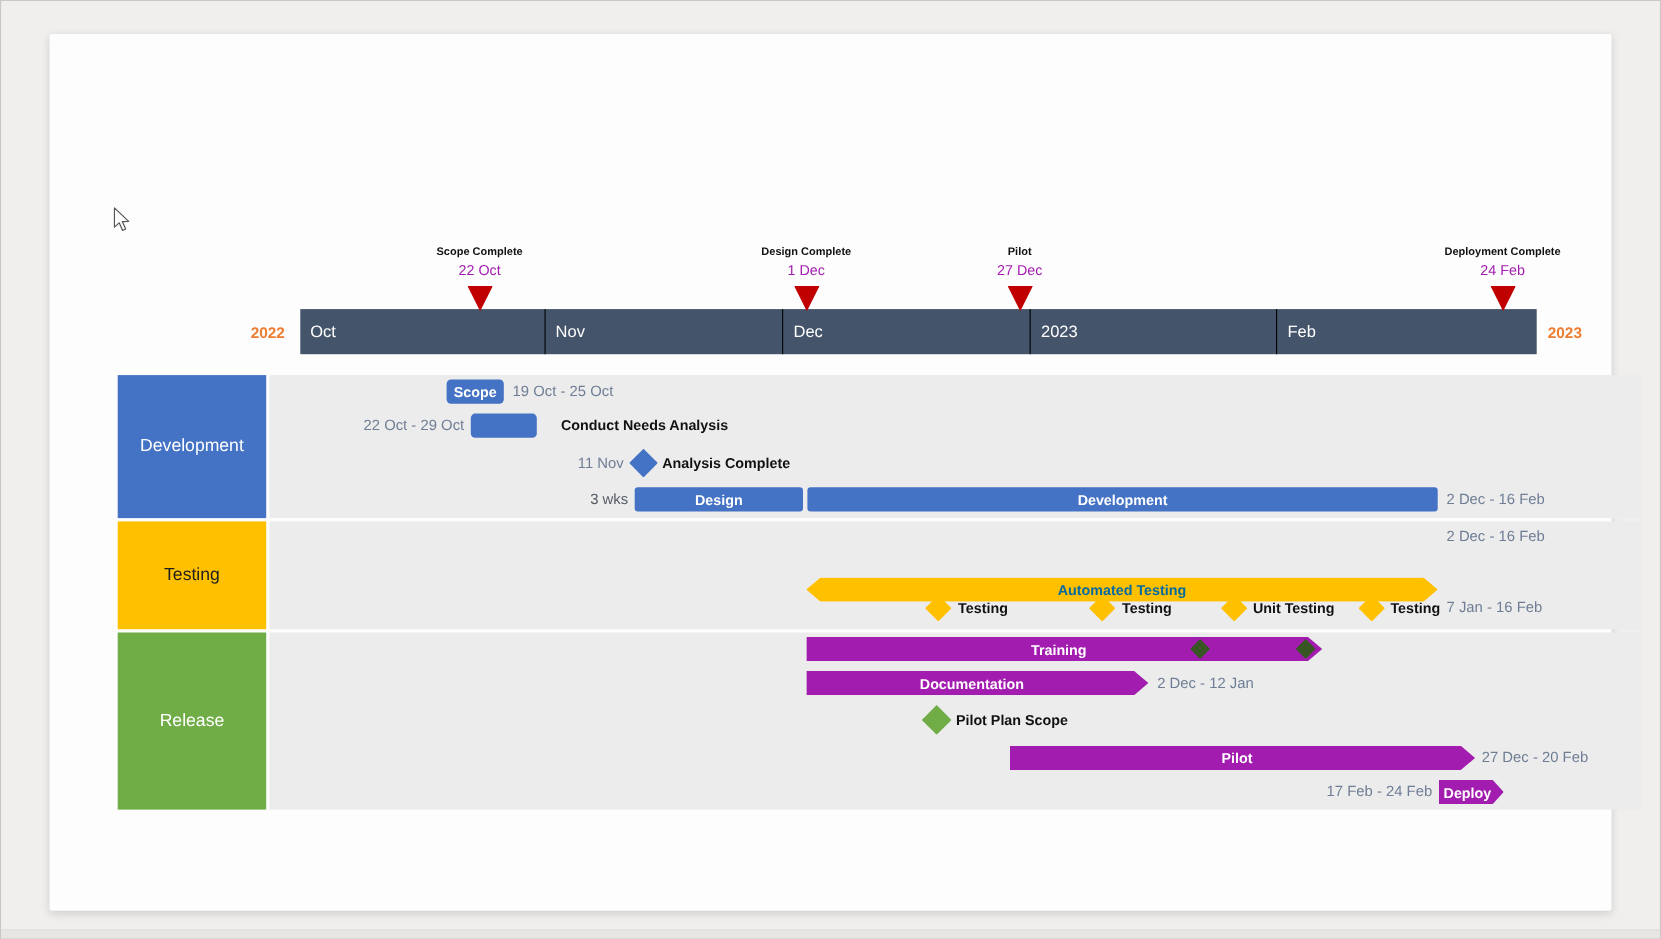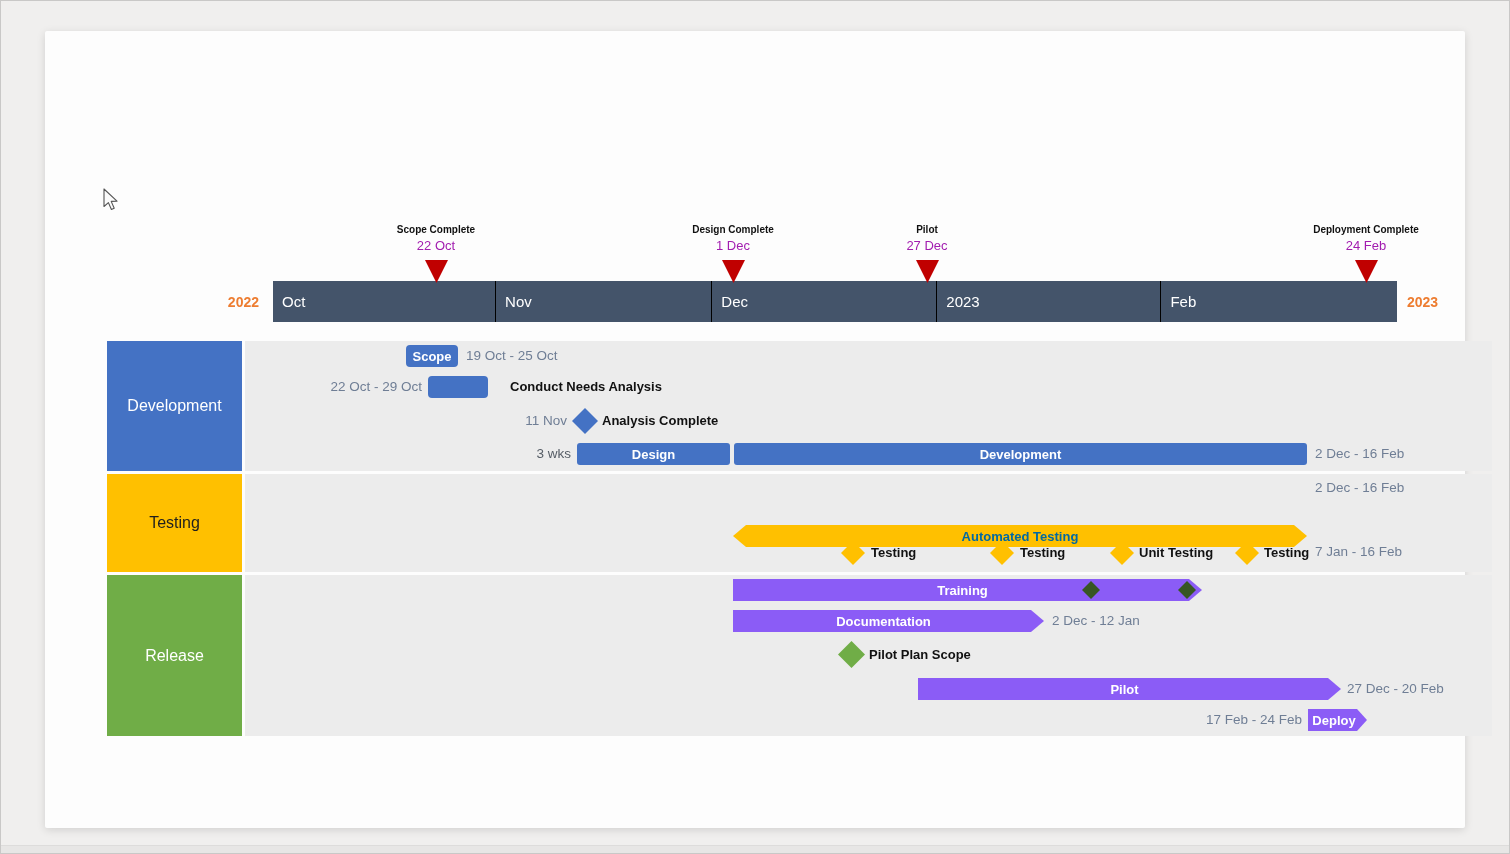--- a/index.html
+++ b/index.html
@@ -34,21 +34,21 @@
     clip-path:polygon(0 0,100% 0,50% 100%); }
   
   .lane-label { position:absolute; left:62px; width:135px; display:flex; align-items:center; justify-content:center; font-size:16px; }
   .lane-bg { position:absolute; left:200px; width:1247px; background:#ececec; }
   
   .bar { position:absolute; height:22px; display:flex; align-items:center; justify-content:center;
     font-size:13px; font-weight:bold; color:#fff; }
   .bar.rounded { border-radius:4px; }
   .bar.blue { background:#4472C4; }
   .bar.yellow { background:#FFC000; color:#0369a1;margin-top:48px; }
-  .bar.green { background:#8b5cf6; }
+  .bar.green { background:#a21caf; }
   .arrow-both { clip-path:polygon(13px 0, calc(100% - 13px) 0, 100% 50%, calc(100% - 13px) 100%, 13px 100%, 0 50%); }
   .arrow-right { clip-path:polygon(0 0, calc(100% - 13px) 0, 100% 50%, calc(100% - 13px) 100%, 0 100%); padding-right:10px; }
   .arrow-right-sm { clip-path:polygon(0 0, calc(100% - 10px) 0, 100% 50%, calc(100% - 10px) 100%, 0 100%); padding-right:7px; }
   .dtxt { position:absolute; height:22px; line-height:22px; font-size:13.5px; color:#6f7e95; white-space:nowrap; }
   .dtxt.r { text-align:right; }
   .btxt { position:absolute; height:22px; line-height:22px; font-size:13px; font-weight:bold; color:#111; white-space:nowrap; }
   .diamond { position:absolute; clip-path:polygon(50% 0,100% 50%,50% 100%,0 50%); }
   .d-blue { background:#4472C4; }
   .d-yellow { background:#FFC000; }
   .d-green { background:#70AD47; }

